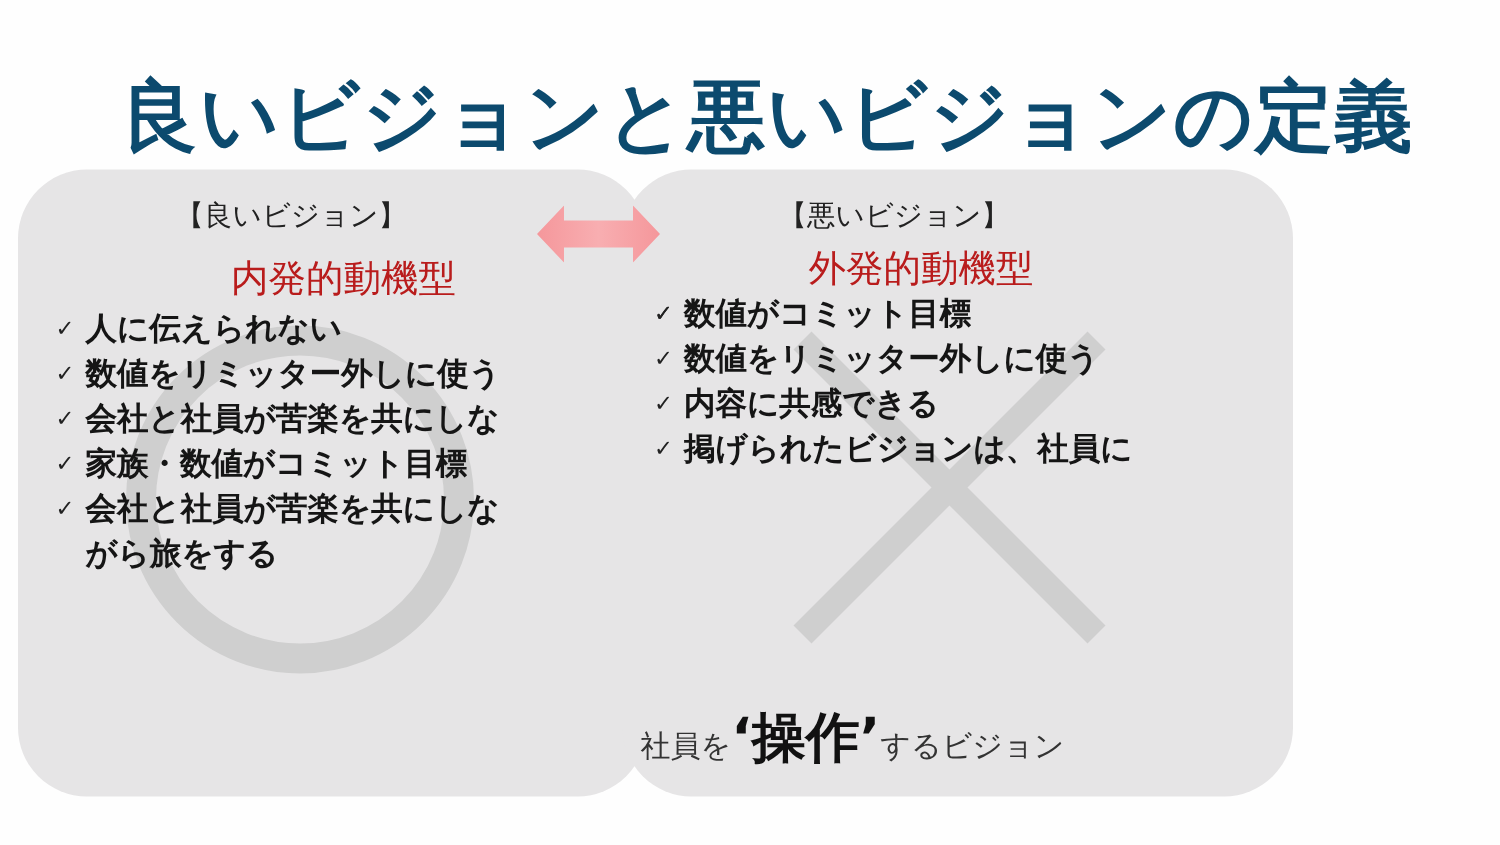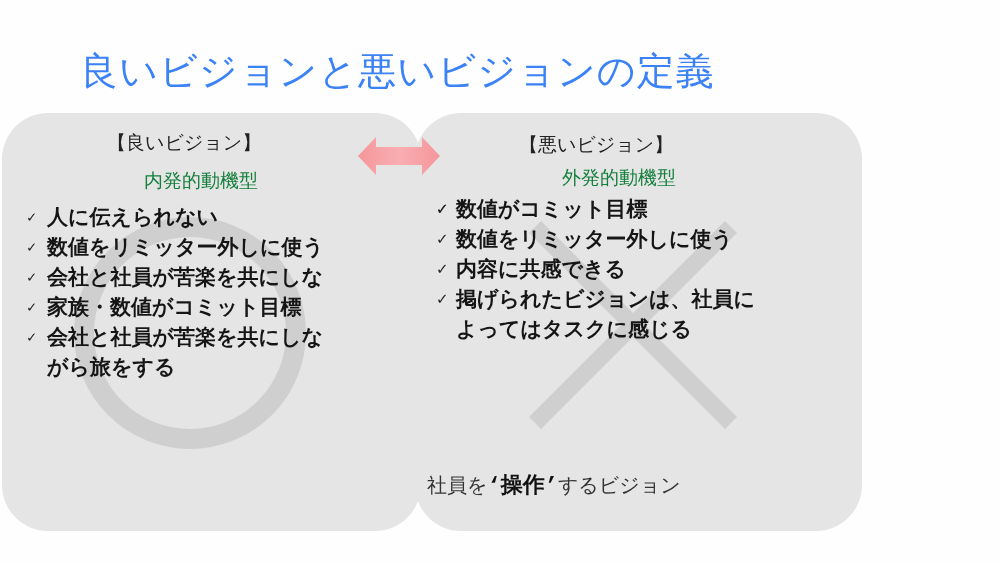--- a/index.html
+++ b/index.html
@@ -14,53 +14,53 @@
     }
     .slide {
       position: relative;
       width: 1000px;
       height: 563px;
     }
     .title {
       position: absolute;
       left: 80px;
       top: 52px;
-      font-size: 38px;
-      font-weight: 400;
+      font-size: 52px;
+      font-weight: 700;
       letter-spacing: 1px;
-      color: #3b82f6;
+      color: #0c4a6e;
       white-space: nowrap;
       line-height: 1;
     }
     .panel {
       position: absolute;
       top: 113px;
       height: 418px;
       background: #e6e5e6;
       border-radius: 46px;
       overflow: hidden;
     }
-    .panel.left { left: 2px; width: 419px; font-family: Liberation Mono, monospace; }
+    .panel.left { left: 12px; width: 419px; }
     .panel.right { left: 415px; width: 447px; }
 
     .bg-shape {
       position: absolute;
       pointer-events: none;
     }
     .panel-head {
       position: absolute;
       font-size: 19px;
       color: #222;
       white-space: nowrap;
       line-height: 1;
     }
     .panel-sub {
       position: absolute;
-      font-size: 19px;
-      color: #15803d;
+      font-size: 25px;
+      color: #b91c1c;
       white-space: nowrap;
       line-height: 1;
     }
     .list {
       position: absolute;
       margin: 0;
       padding: 0;
       list-style: none;
     }
     .list li {
@@ -88,21 +88,21 @@
       white-space: nowrap;
       font-size: 20px;
       color: #333;
       line-height: 1;
     }
     .footer .em {
       font-weight: bold;
       color: #111;
     }
     .footer.left .em { font-size: 27px; }
-    .footer.right .em { font-size: 22px; font-family: Liberation Mono, monospace; }
+    .footer.right .em { font-size: 36px; }
 
     .arrow {
       position: absolute;
       left: 358px;
       top: 137px;
       width: 82px;
       height: 38px;
     }
   </style>
 </head>
@@ -146,42 +146,41 @@
 
   </div>
 
   <div class="panel right">
     <svg class="bg-shape" style="left:108px; top:102px;" width="220" height="220" viewBox="0 0 220 220">
       <line x1="12" y1="208" x2="208" y2="12" stroke="#cfcfcf" stroke-width="17"></line>
       <line x1="12" y1="12" x2="208" y2="208" stroke="#cfcfcf" stroke-width="17"></line>
     </svg>
 
     <div class="panel-head" style="left:104px; top:22px;">【悪いビジョン】</div>
-    <div class="panel-sub" style="left:147px; top:55px;">外発的動機型</div>
+    <div class="panel-sub" style="left:124px; top:55px;font-family:Liberation Mono, monospace;">外発的動機型</div>
 
     <ul class="list" style="left:21px; top:81px;">
       <li>
         <span class="check">✓</span>
       </li>
       <li>
         <span class="check">✓</span>
         <span>数値がコミット目標</span>
       </li>
       <li>
         <span class="check">✓</span>
         <span>数値をリミッター外しに使う</span>
       </li>
       <li>
         <span class="check">✓</span>
         <span>内容に共感できる</span>
       </li>
       <li>
         <span class="check">✓</span>
         <span>掲げられたビジョンは、社員に</span>
-        <span class="cont">よってはタスクに感じる</span>
       </li>
     </ul>
 
     <div class="footer right" style="left:12px; top:362px;">
       <span>社員を</span><span class="em">‘操作’</span><span>するビジョン</span>
     </div>
   </div>
 
   <svg class="arrow" viewBox="0 0 82 38">
     <defs>

